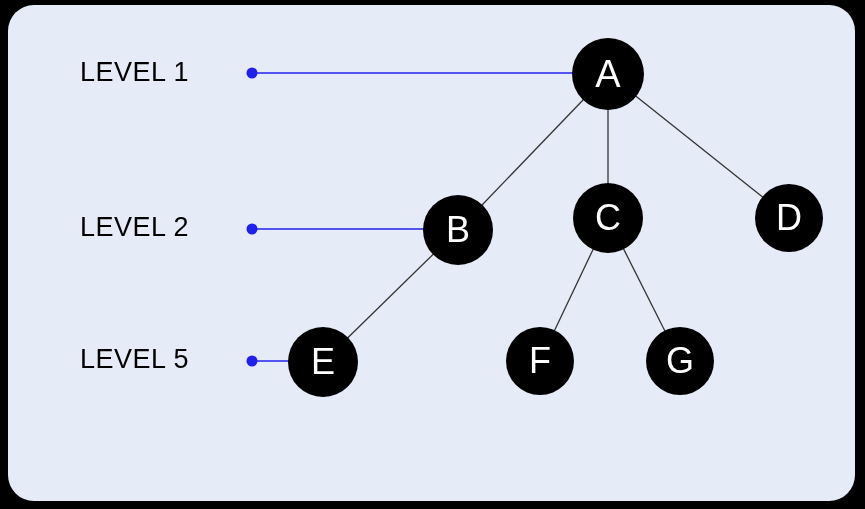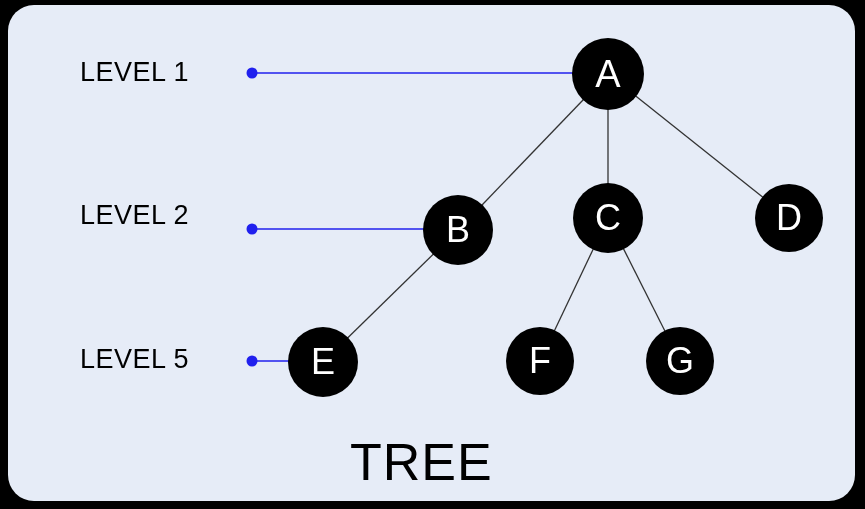--- a/index.html
+++ b/index.html
@@ -94,21 +94,21 @@
         <circle cx="252" cy="73" r="5.5" fill="#2020ee"></circle>
         <line x1="252" y1="229" x2="428" y2="229" stroke="#2020ee" stroke-width="1.6"></line>
         <circle cx="252" cy="229" r="5.5" fill="#2020ee"></circle>
         <line x1="252" y1="361" x2="292" y2="361" stroke="#2020ee" stroke-width="1.6"></line>
         <circle cx="252" cy="361" r="5.5" fill="#2020ee"></circle>
       </g>
   </svg>
 
   <div id="level-labels">
       <div class="level-label" style="left: 80px; top: 59px;">LEVEL 1</div>
-      <div class="level-label" style="left: 80px; top: 202px;">LEVEL 2</div>
+      <div class="level-label" style="left: 80px; top: 214px;">LEVEL 2</div>
       <div class="level-label" style="left: 80px; top: 346px;">LEVEL 5</div>
     </div>
 
   <div id="nodes-layer">
       <div class="node" style="left: 572px; top: 38px; width: 72px; height: 72px; font-size: 38px; background: rgb(0, 0, 0); color: rgb(255, 255, 255);">
         <span>A</span>
       </div>
       <div class="node" style="left: 423px; top: 195px; width: 70px; height: 70px; font-size: 36px; background: rgb(0, 0, 0); color: rgb(255, 255, 255);">
         <span>B</span>
       </div>
@@ -122,15 +122,14 @@
         <span>E</span>
       </div>
       <div class="node" style="left: 506px; top: 327px; width: 68px; height: 68px; font-size: 36px; background: rgb(0, 0, 0); color: rgb(255, 255, 255);">
         <span>F</span>
       </div>
       <div class="node" style="left: 646px; top: 327px; width: 68px; height: 68px; font-size: 36px; background: rgb(0, 0, 0); color: rgb(255, 255, 255);">
         <span>G</span>
       </div>
     </div>
 
-  <div id="diagram-title" style="left: 350px; top: 436px;">TREE</div>
 
 </div>
 
 </body></html>

